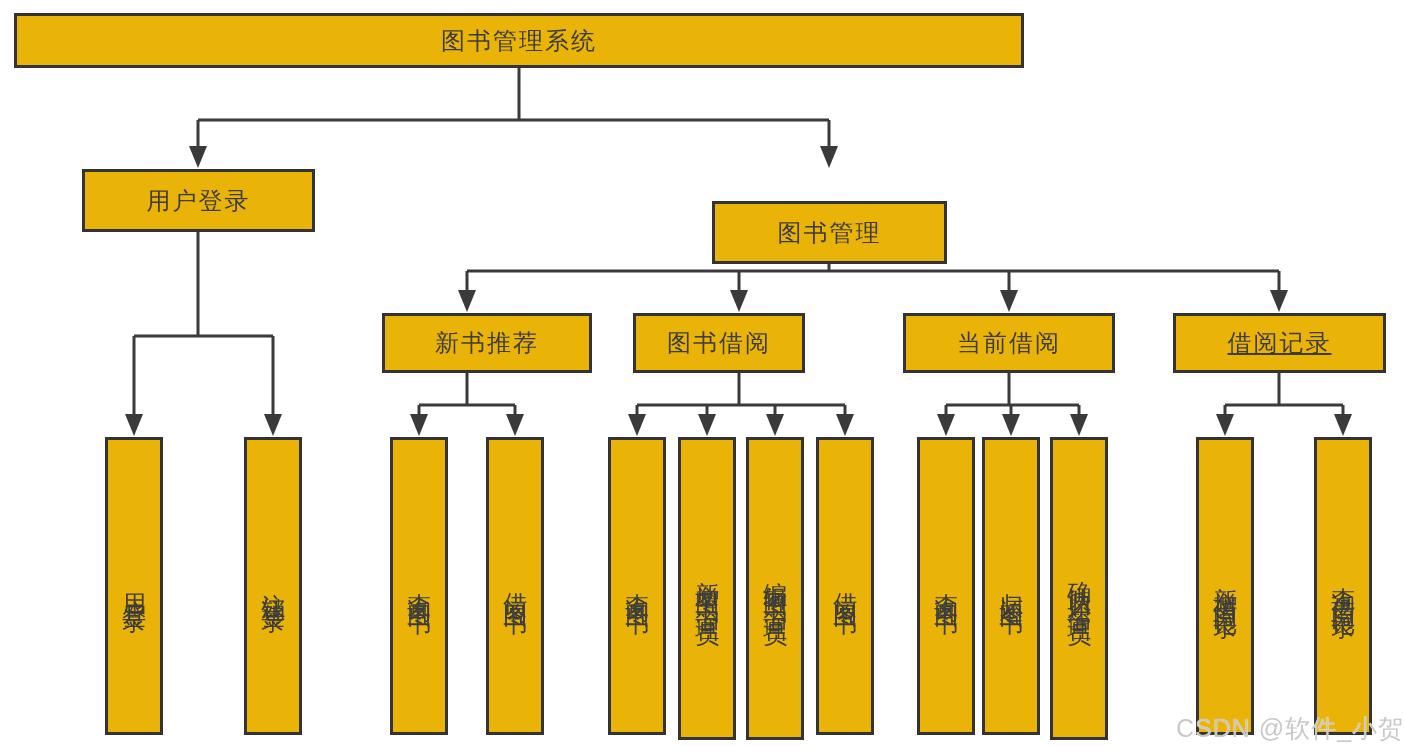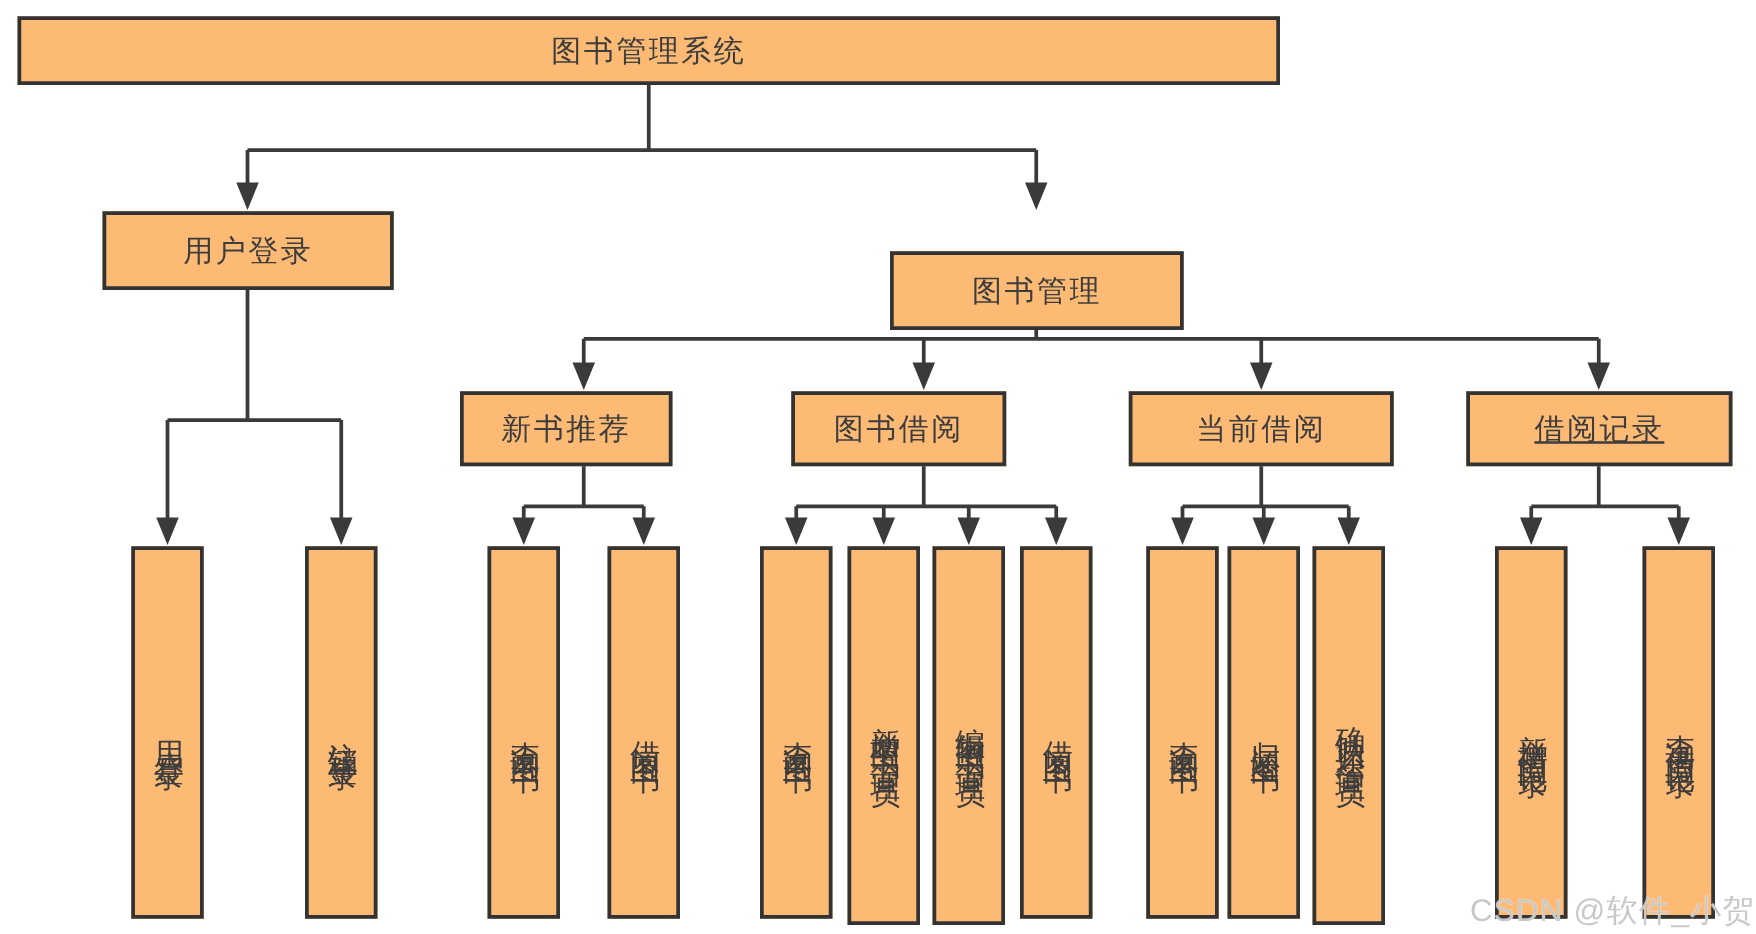--- a/index.html
+++ b/index.html
@@ -17,21 +17,21 @@
     font-family:"Liberation Sans","DejaVu Sans",sans-serif;
     color:var(--text);
     overflow:hidden;
   }
   .wires{position:absolute;left:0;top:0;width:1405px;height:747px;pointer-events:none;}
   .wires path{stroke:var(--line);stroke-width:3;fill:none;}
   .wires polygon{fill:var(--line);stroke:none;}
   .node{
     position:absolute;box-sizing:border-box;
     border:3px solid var(--border);
-    background:#fdba74;
+    background:#eab308;
     display:flex;align-items:center;justify-content:center;
   }
   .node.h{font-size:24px;letter-spacing:2px;white-space:nowrap;}
   .node.v span{
     writing-mode:vertical-rl;
     text-orientation:mixed;
     font-size:24px;
     letter-spacing:6px;
     line-height:1.1;
     white-space:nowrap;
@@ -86,21 +86,21 @@
     <path d="M1279,371 V405 M1225,405 H1343 M1225,405 V416 M1343,405 V416"></path>
     <polygon points="1216,414 1234,414 1225,436"></polygon>
     <polygon points="1334,414 1352,414 1343,436"></polygon>
   </svg>
 
   <div class="node h" style="left:14px;top:13px;width:1010px;height:55px;">图书管理系统</div>
 
   <div class="node h" style="left:82px;top:169px;width:233px;height:63px;">用户登录</div>
   <div class="node h" style="left:712px;top:169px;width:235px;height:63px;margin-top:32px;">图书管理</div>
 
-  <div class="node h" style="left:368px;top:313px;width:170px;height:60px;">新书推荐</div>
+  <div class="node h" style="left:382px;top:313px;width:210px;height:60px;">新书推荐</div>
   <div class="node h" style="left:633px;top:313px;width:172px;height:60px;">图书借阅</div>
   <div class="node h" style="left:903px;top:313px;width:212px;height:60px;">当前借阅</div>
   <div class="node h" style="left:1173px;top:313px;width:213px;height:60px;text-decoration:underline;">借阅记录</div>
 
   <div class="node v" style="left:105px;top:437px;width:58px;height:298px;">
     <span>用户登录</span>
   </div>
   <div class="node v" style="left:244px;top:437px;width:58px;height:298px;">
     <span>注销登录</span>
   </div>

